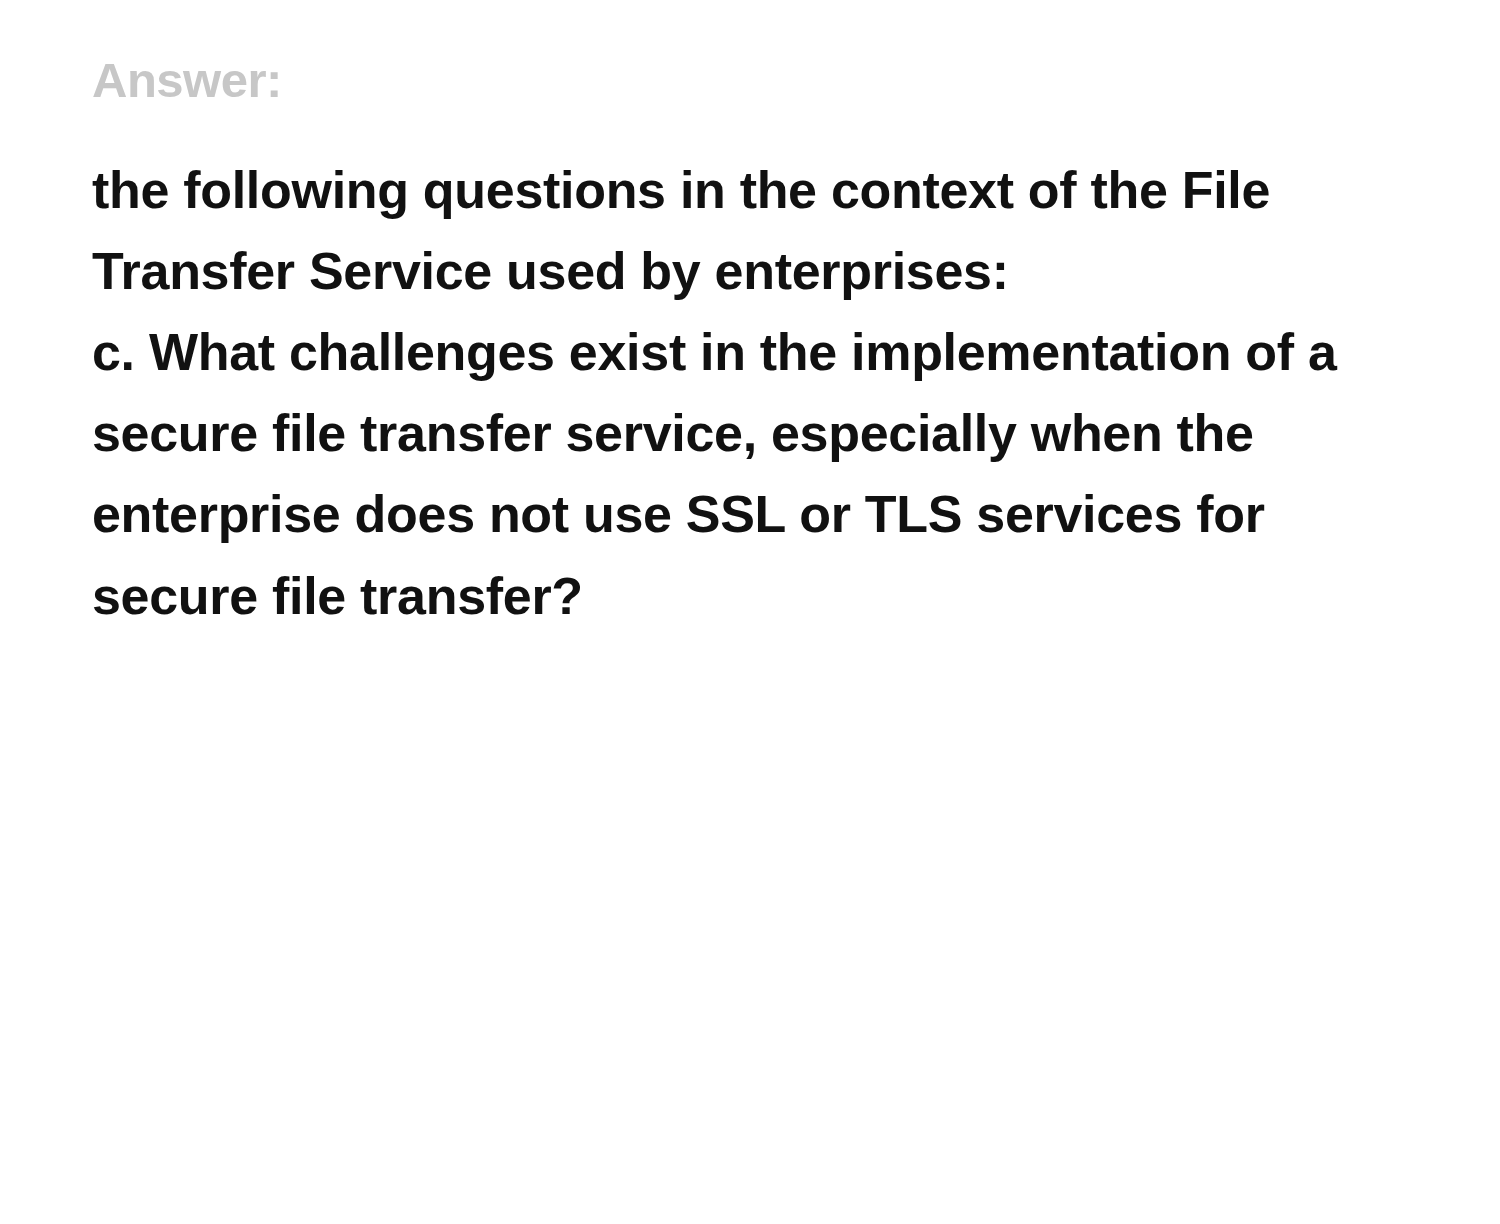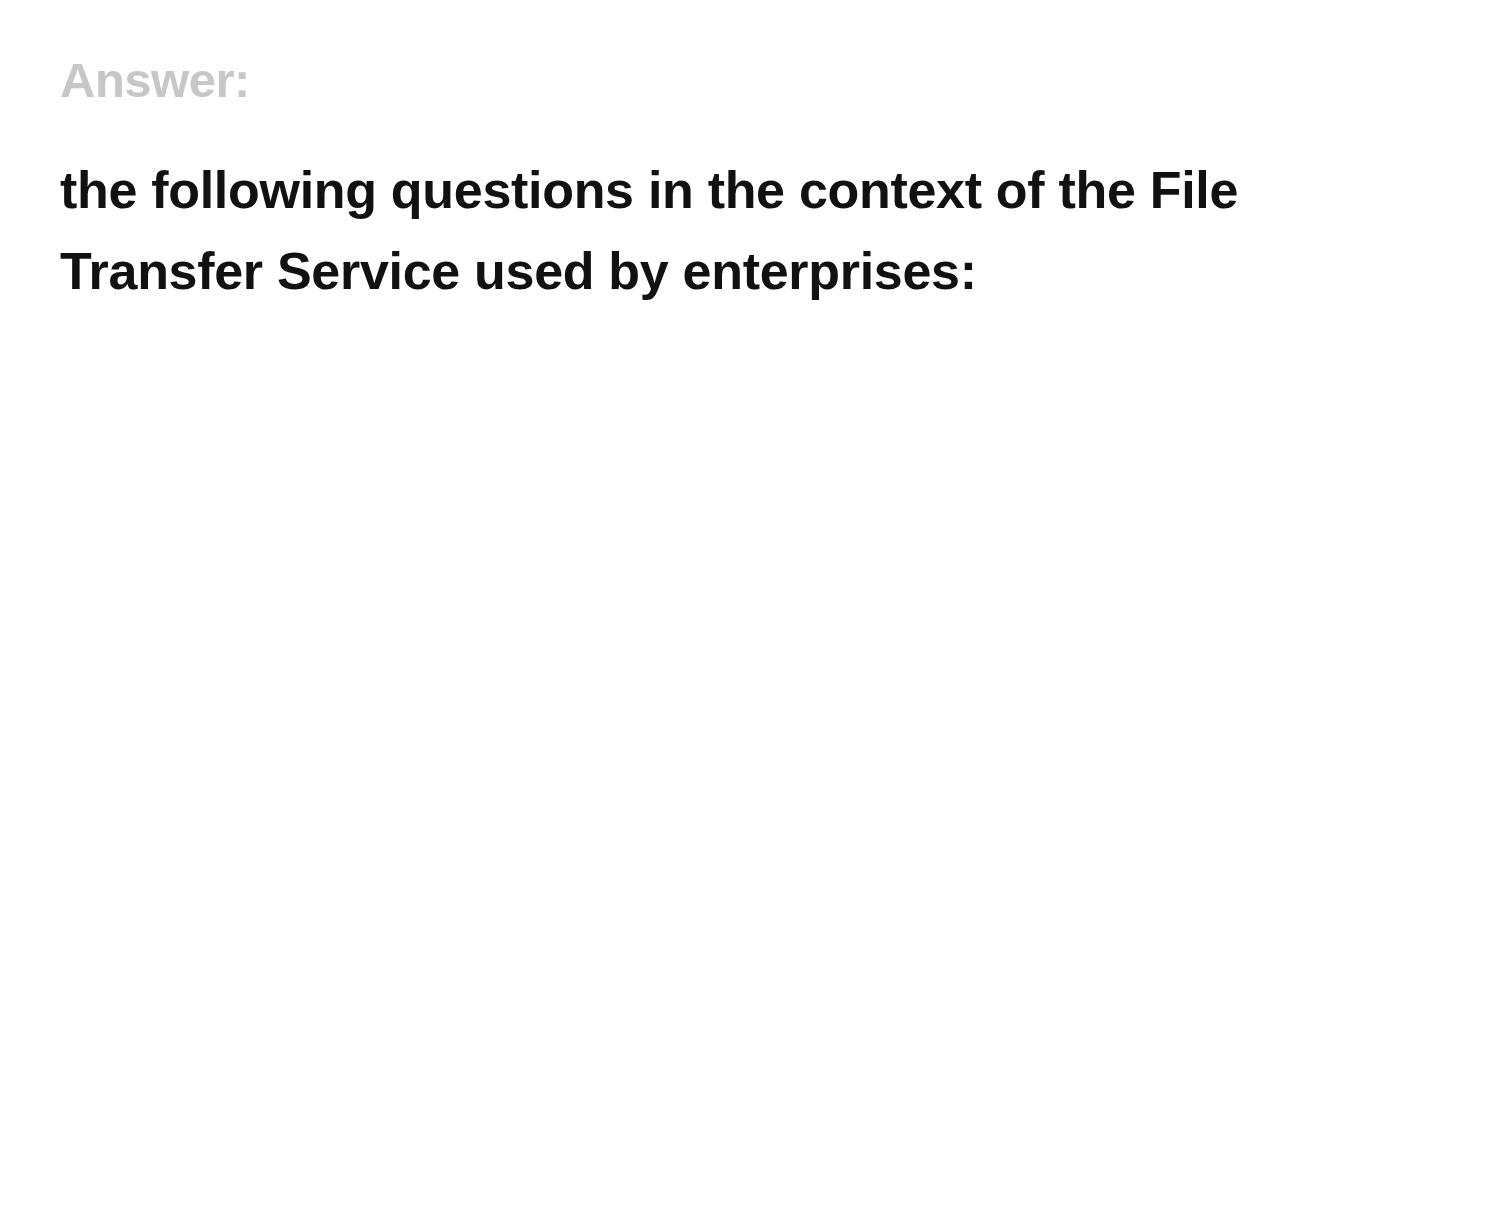--- a/index.html
+++ b/index.html
@@ -6,21 +6,21 @@
     margin: 0;
     padding: 0;
     width: 1500px;
     height: 1224px;
     background: #ffffff;
     font-family: -apple-system, BlinkMacSystemFont, "Segoe UI", Helvetica, Arial, sans-serif;
     color: #1a1a1a;
     overflow: hidden;
   }
   .container {
-    padding: 52px 60px 60px 60px;
+    padding: 52px 60px 60px 92px;
     box-sizing: border-box;
   }
   .answer-label {
     font-size: 49px;
     font-weight: 700;
     color: #c7c7c7;
     letter-spacing: -0.5px;
     margin-bottom: 42px;
   }
   .body-text {
@@ -35,14 +35,15 @@
   }
 </style>
 </head>
 <body>
 
 <div class="container">
   <div class="answer-label">Answer:</div>
 
   <div class="body-text">
     <p>the following questions in the context of the File Transfer Service used by enterprises:</p>
+    <p>c. What challenges exist in the implementation of a secure file transfer service, especially when the enterprise does not use SSL or TLS services for secure file transfer?</p>
   </div>
 </div>
 
 </body></html>

